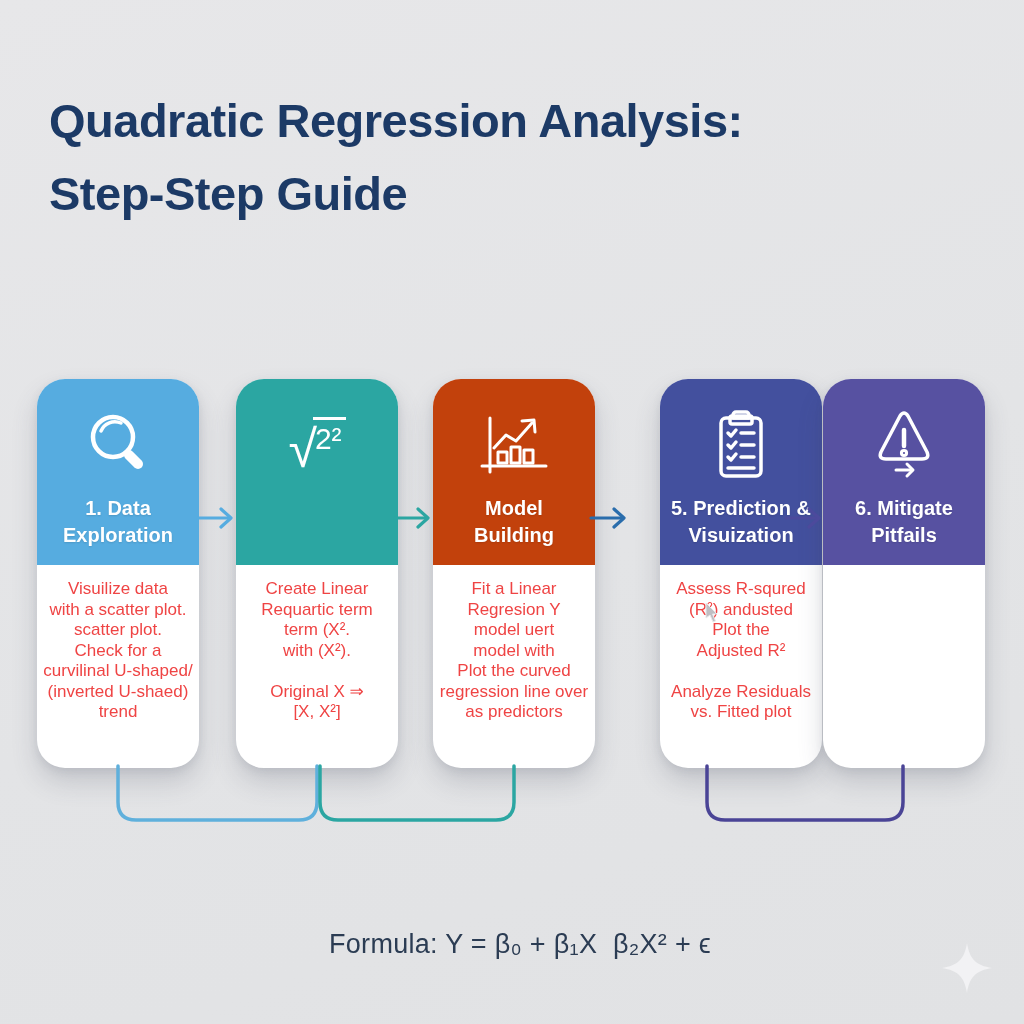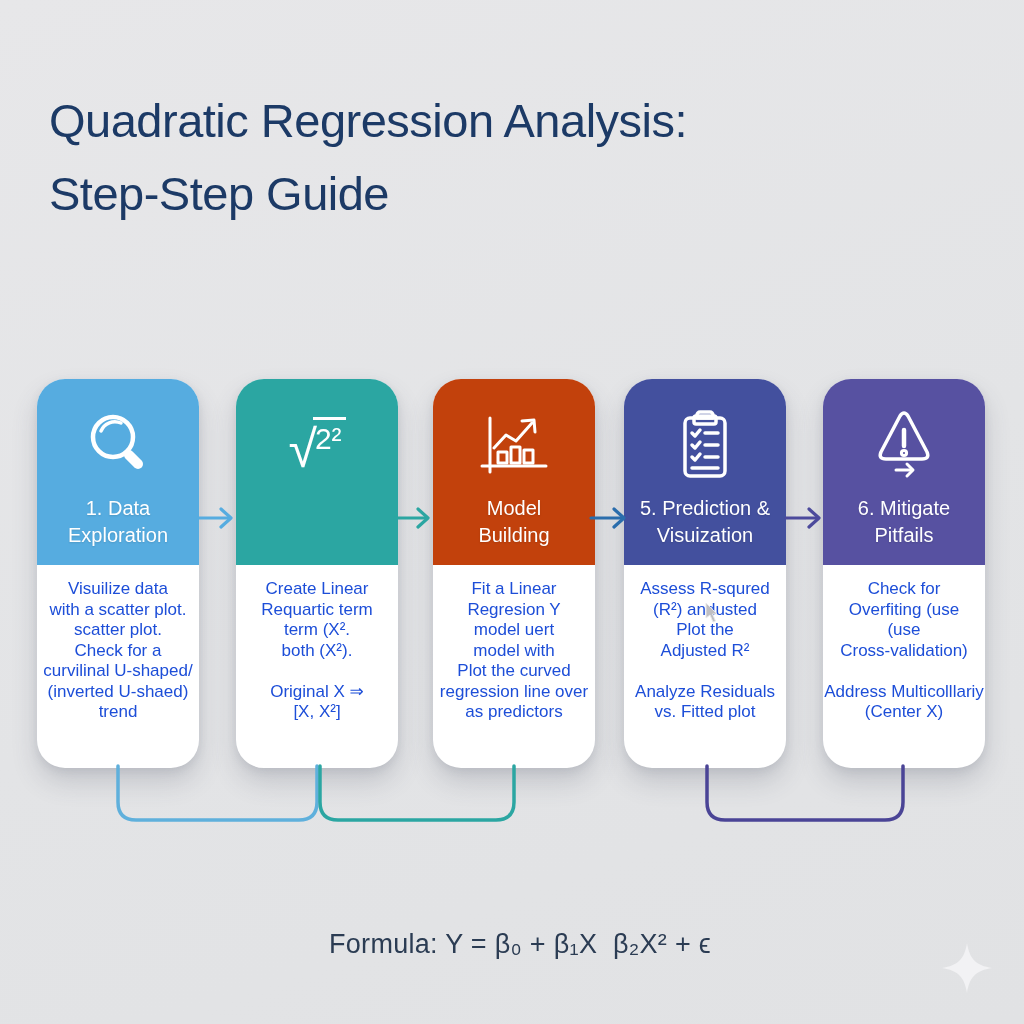--- a/index.html
+++ b/index.html
@@ -4,40 +4,40 @@
 <style>
   html,body{margin:0;padding:0;}
   body{
     width:1024px;height:1024px;position:relative;overflow:hidden;
     background:#e4e5e7;
     font-family:"Liberation Sans", sans-serif;
   }
   .canvas{position:absolute;inset:0;background:linear-gradient(160deg,#e7e7e9 0%,#e3e4e6 55%,#e1e2e4 100%);}
   .main-title{
     position:absolute;left:49px;top:84px;
-    font-size:47px;line-height:73px;font-weight:400;letter-spacing:-0.5px;
+    font-size:47px;line-height:73px;font-weight:700;letter-spacing:-0.5px;
     color:#1c3a66;white-space:pre;
   }
   .card{
     position:absolute;top:379px;width:162px;height:389px;
     background:#ffffff;border-radius:28px;
     box-shadow:0 14px 26px rgba(70,75,95,0.20), 0 3px 8px rgba(70,75,95,0.10);
   }
   .card-header{
     height:186px;border-radius:28px 28px 0 0;
     display:flex;flex-direction:column;align-items:center;
     color:#ffffff;
   }
   .icon-box{height:90px;margin-top:22px;display:flex;align-items:center;justify-content:center;}
   .card-title{
-    margin-top:4px;font-size:20px;font-weight:400;line-height:27px;
+    margin-top:4px;font-size:20px;font-weight:700;line-height:27px;
     text-align:center;white-space:pre;text-shadow:0 1px 2px rgba(0,0,0,0.12);
   }
   .card-body{
-    padding-top:14px;font-size:17px;line-height:20.5px;color:#1d4ed8;
+    padding-top:14px;font-size:17px;line-height:20.5px;color:#ef4444;
     text-align:center;white-space:pre;
   }
   .sqrt-icon{display:flex;align-items:flex-start;color:#fff;}
   .sqrt-radical{font-size:52px;line-height:1;font-weight:400;margin-top:6px;}
   .sqrt-radicand{font-size:30px;line-height:1.1;font-weight:400;border-top:3px solid #fff;margin-left:-4px;padding:2px 4px 0 2px;}
   .step-arrow{position:absolute;top:505px;width:44px;height:26px;}
   .connectors-svg{position:absolute;left:0;top:760px;width:1024px;height:90px;}
   .formula{
     position:absolute;left:0;top:929px;width:1024px;text-align:center;
     font-size:27px;color:#2b3c53;white-space:pre;letter-spacing:0.3px;padding-left:8px;
@@ -81,21 +81,21 @@
       <div class="icon-box">
         <span class="sqrt-icon">
           <span class="sqrt-radical">√</span>
           <span class="sqrt-radicand">2²</span>
         </span>
       </div>
     </div>
     <div class="card-body">Create Linear
 Requartic term
 term (X².
-both (X²).
+with (X²).
 
 Original X ⇒
 [X, X²]</div>
   </div>
 
   <div class="card" style="left:433px">
     <div class="card-header" style="background: #c2410c;">
       <div class="icon-box">
         <svg width="76" height="76" viewBox="0 0 76 76">
           <g fill="none" stroke="#ffffff" stroke-width="3" stroke-linecap="round" stroke-linejoin="round">
@@ -114,21 +114,21 @@
     </div>
     <div class="card-body">Fit a Linear
 Regresion Y
 model uert
 model with
 Plot the curved
 regression line over
 as predictors</div>
   </div>
 
-  <div class="card" style="left:624px">
+  <div class="card" style="left:660px">
     <div class="card-header" style="background: rgb(67, 80, 158);">
       <div class="icon-box">
         <svg width="76" height="80" viewBox="0 0 76 80">
           <g fill="none" stroke="#ffffff" stroke-width="3.5" stroke-linecap="round" stroke-linejoin="round">
             <rect x="18" y="12" width="40" height="58" rx="5"></rect>
             <path d="M30 12 v-3 a3 3 0 0 1 3-3 h10 a3 3 0 0 1 3 3 v3 z"></path>
             <rect x="27" y="10" width="22" height="8" rx="2"></rect>
             <polyline points="25,27 28,30 33,24"></polyline>
               <line x1="38" y1="27" x2="51" y2="27"></line>
             <polyline points="25,39 28,42 33,36"></polyline>
@@ -160,27 +160,20 @@
             <line x1="38" y1="26" x2="38" y2="42" stroke-width="4.5"></line>
             <circle cx="38" cy="49" r="2.6" stroke-width="3"></circle>
             <line x1="30" y1="66" x2="46" y2="66" stroke-width="3"></line>
             <polyline points="41,60 47,66 41,72" stroke-width="3"></polyline>
           </g>
         </svg>
       </div>
       <div class="card-title">6. Mitigate
 Pitfails</div>
     </div>
-    <div class="card-body">Check for
-Overfiting (use
-(use
-Cross-validation)
-
-Address Multicolllariy
-(Center X)</div>
   </div>
 
   <svg class="step-arrow" style="left:195px" viewBox="0 0 44 26">
     <g fill="none" stroke-width="3.2" stroke-linecap="round" stroke-linejoin="round" stroke="#56ace0">
       <line x1="3" y1="13" x2="34" y2="13"></line>
         <polyline points="26,4 36,13 26,22"></polyline>
     </g>
   </svg>
   <svg class="step-arrow" style="left:392px" viewBox="0 0 44 26">
     <g fill="none" stroke-width="3.2" stroke-linecap="round" stroke-linejoin="round" stroke="#2ba6a2">

